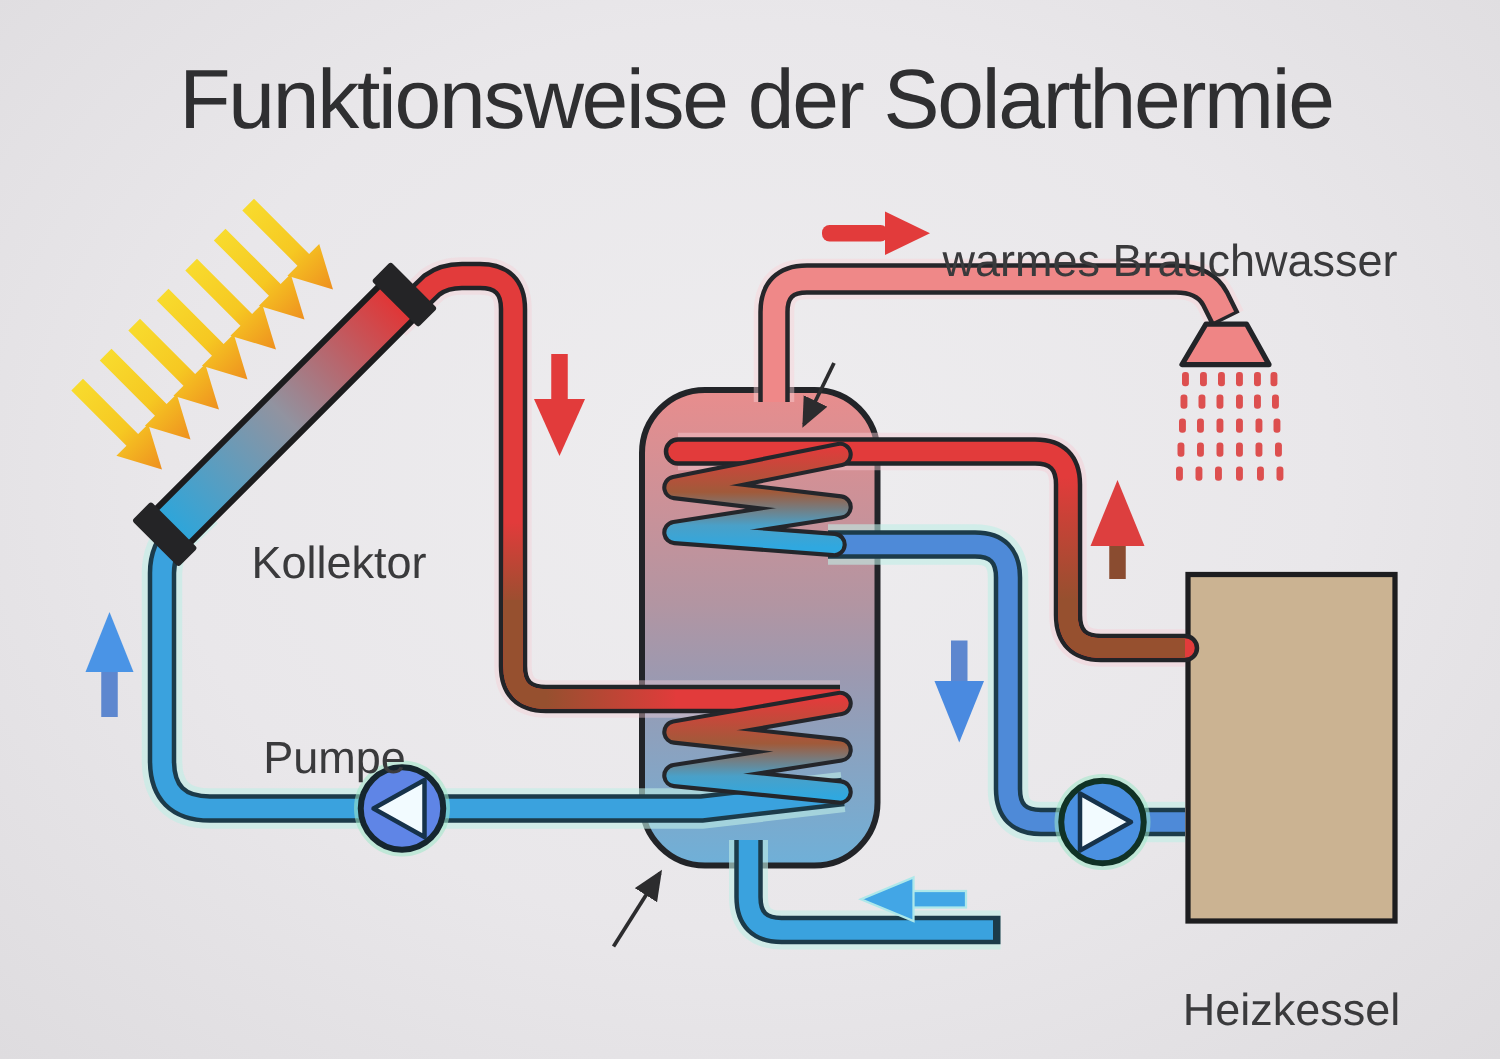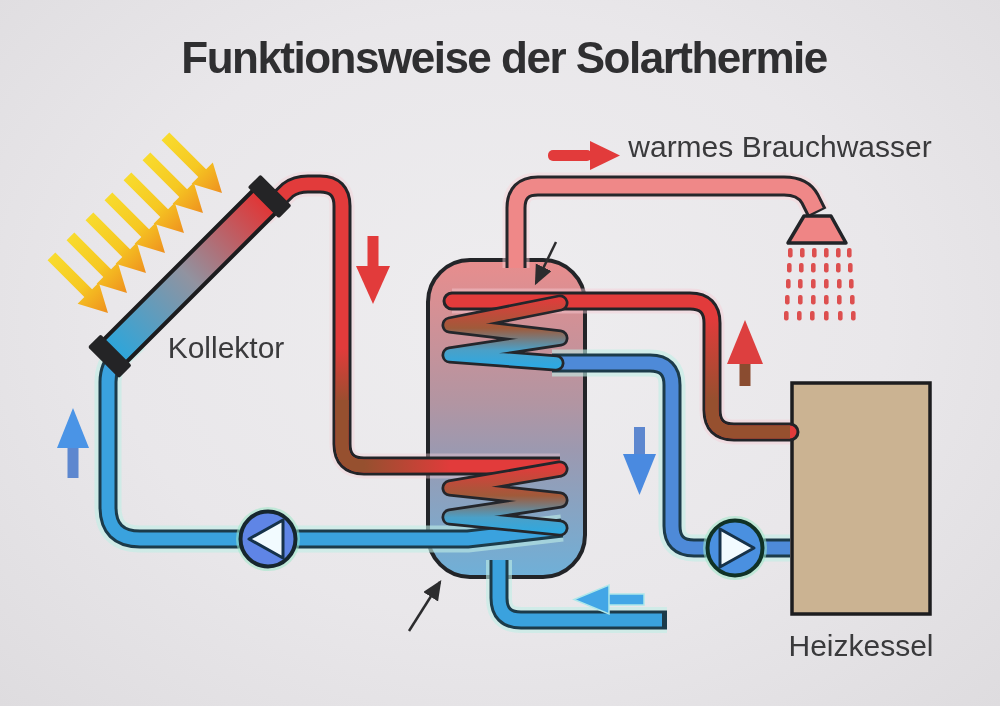--- a/index.html
+++ b/index.html
@@ -4,24 +4,24 @@
 <style>
   html,body{margin:0;padding:0;}
   #stage{
     position:relative;width:1000px;height:706px;overflow:hidden;
     background:radial-gradient(ellipse at 50% 45%, #eeedef 0%, #e9e7ea 55%, #dedcdf 100%);
     font-family:"Liberation Sans", sans-serif;
   }
   #diagram-svg{position:absolute;left:0;top:0;}
   .lbl{
     position:absolute;color:#3a3a3c;font-size:30px;white-space:nowrap;
-    transform:translateX(-50%);letter-spacing:0px;
+    transform:translateX(-50%);letter-spacing:0px;margin-top:28px;
   }
   .title{
-    position:absolute;color:#2f2f31;font-size:44px;font-weight:700;
+    position:absolute;color:#2f2f31;font-size:56px;font-weight:400;
     white-space:nowrap;transform:translateX(-50%);letter-spacing:-1.5px;
   }
 </style>
 </head>
 <body>
 
 <div id="stage">
 
 <svg id="diagram-svg" width="1000" height="706" viewBox="0 0 1000 706">
   <defs>
@@ -233,14 +233,15 @@
     <polygon points="609,585 609,614 574,599.5" fill="#42a6e6"></polygon>
   </g>
 
   <line x1="556" y1="242" x2="536" y2="283" stroke="#2c2c2e" stroke-width="2.5" marker-end="url(#ptr)"></line>
   <line x1="409" y1="631" x2="440" y2="582" stroke="#2c2c2e" stroke-width="2.5" marker-end="url(#ptr)"></line>
 </svg>
 
   <div class="title" style="left:504px;top:33px">Funktionsweise der Solarthermie</div>
   <div class="lbl" style="left:780px;top:130px">warmes Brauchwasser</div>
   <div class="lbl" style="left:226px;top:331px">Kollektor</div>
+  <div class="lbl" style="left:223px;top:461px">Pumpe</div>
   <div class="lbl" style="left:861px;top:629px">Heizkessel</div>
 </div>
 
 </body></html>

